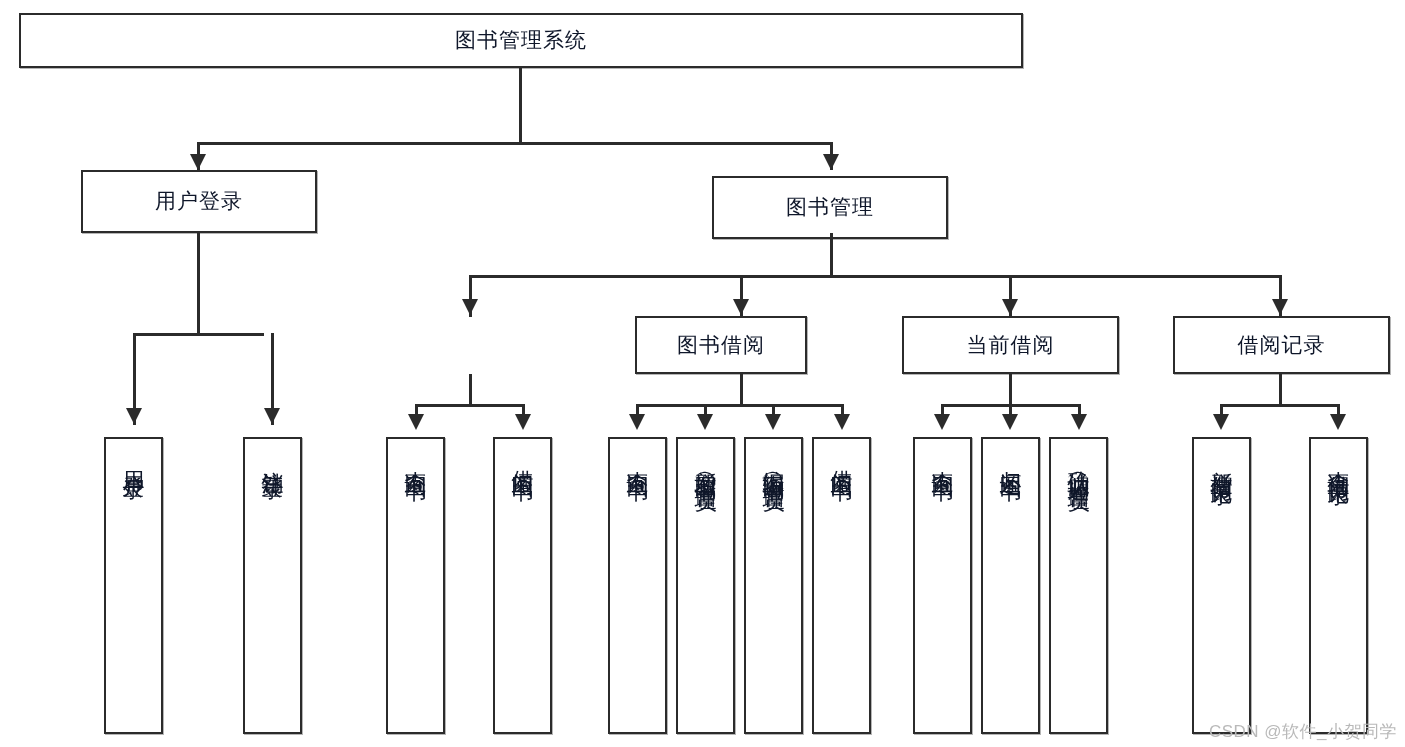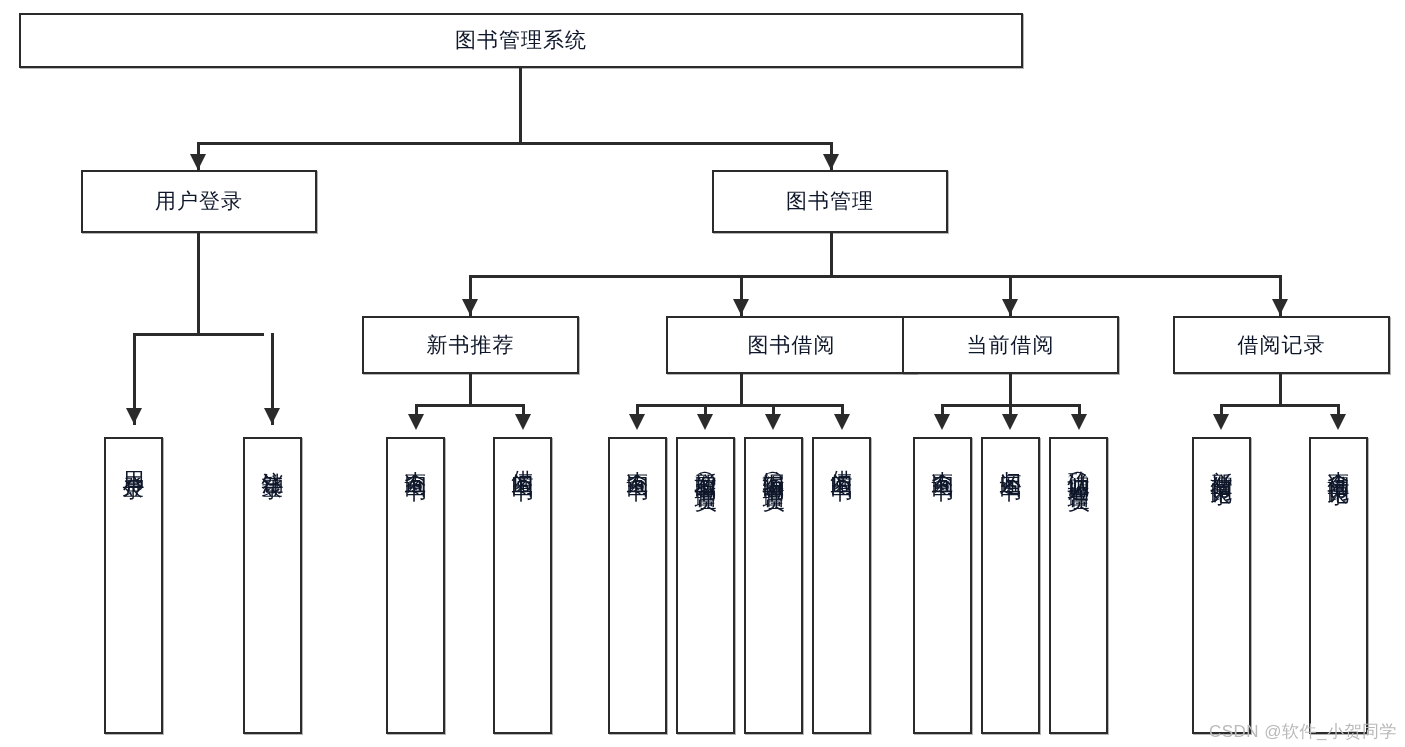--- a/index.html
+++ b/index.html
@@ -85,21 +85,21 @@
   <div class="edge h" style="left:197px; top:142px; width:636px; height:3px;"></div>
 
   <div class="edge v" style="left:197px; top:142px; width:3px; height:28px;"></div>
   <div class="arrow" style="left:190px; top:154px;"></div>
   <div class="edge v" style="left:830px; top:142px; width:3px; height:28px;"></div>
   <div class="arrow" style="left:823px; top:154px;"></div>
 
   <div class="node" style="left:81px; top:170px; width:236px; height:63px;">
     <span class="label">用户登录</span>
   </div>
-  <div class="node" style="left:712px; top:170px; width:236px; height:63px;">
+  <div class="node" style="left:712px; top:176px; width:236px; height:63px;">
     <span class="label">图书管理</span>
   </div>
 
   <div class="edge v" style="left:197px; top:233px; width:3px; height:102px;"></div>
   <div class="edge h" style="left:133px; top:333px; width:131px; height:3px;"></div>
   <div class="edge v" style="left:133px; top:333px; width:3px; height:92px;"></div>
   <div class="arrow" style="left:126px; top:408px;"></div>
   <div class="edge v" style="left:271px; top:333px; width:3px; height:92px;"></div>
   <div class="arrow" style="left:264px; top:408px;"></div>
 
@@ -107,24 +107,21 @@
   <div class="edge h" style="left:469px; top:275px; width:812px; height:3px;"></div>
   <div class="edge v" style="left:469px; top:275px; width:3px; height:42px;"></div>
   <div class="arrow" style="left:462px; top:299px;"></div>
   <div class="edge v" style="left:740px; top:275px; width:3px; height:42px;"></div>
   <div class="arrow" style="left:733px; top:299px;"></div>
   <div class="edge v" style="left:1009px; top:275px; width:3px; height:42px;"></div>
   <div class="arrow" style="left:1002px; top:299px;"></div>
   <div class="edge v" style="left:1279px; top:275px; width:3px; height:42px;"></div>
   <div class="arrow" style="left:1272px; top:299px;"></div>
 
-  <div class="node" style="left:362px; top:316px; width:217px; height:58px;">
-    <span class="label">新书推荐</span>
-  </div>
-  <div class="node" style="left:666px; top:316px; width:251px; height:58px;">
+  <div class="node" style="left:635px; top:316px; width:172px; height:58px;">
     <span class="label">图书借阅</span>
   </div>
   <div class="node" style="left:1173px; top:316px; width:217px; height:58px;">
     <span class="label">借阅记录</span>
   </div>
   <div class="node" style="left:902px; top:316px; width:217px; height:58px;">
     <span class="label">当前借阅</span>
   </div>
 
   <div class="edge v" style="left:469px; top:374px; width:3px; height:32px;"></div>

